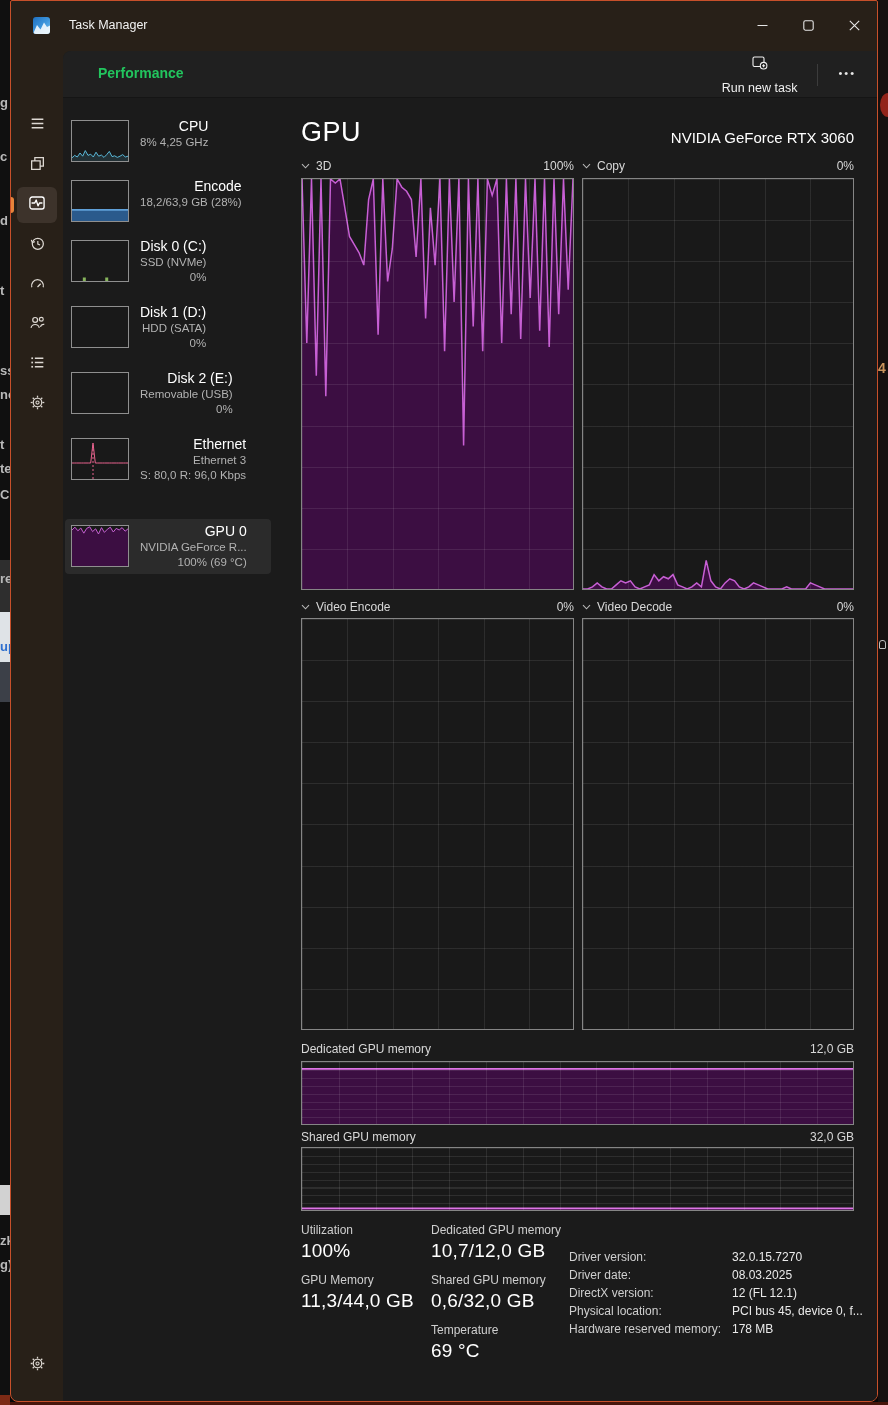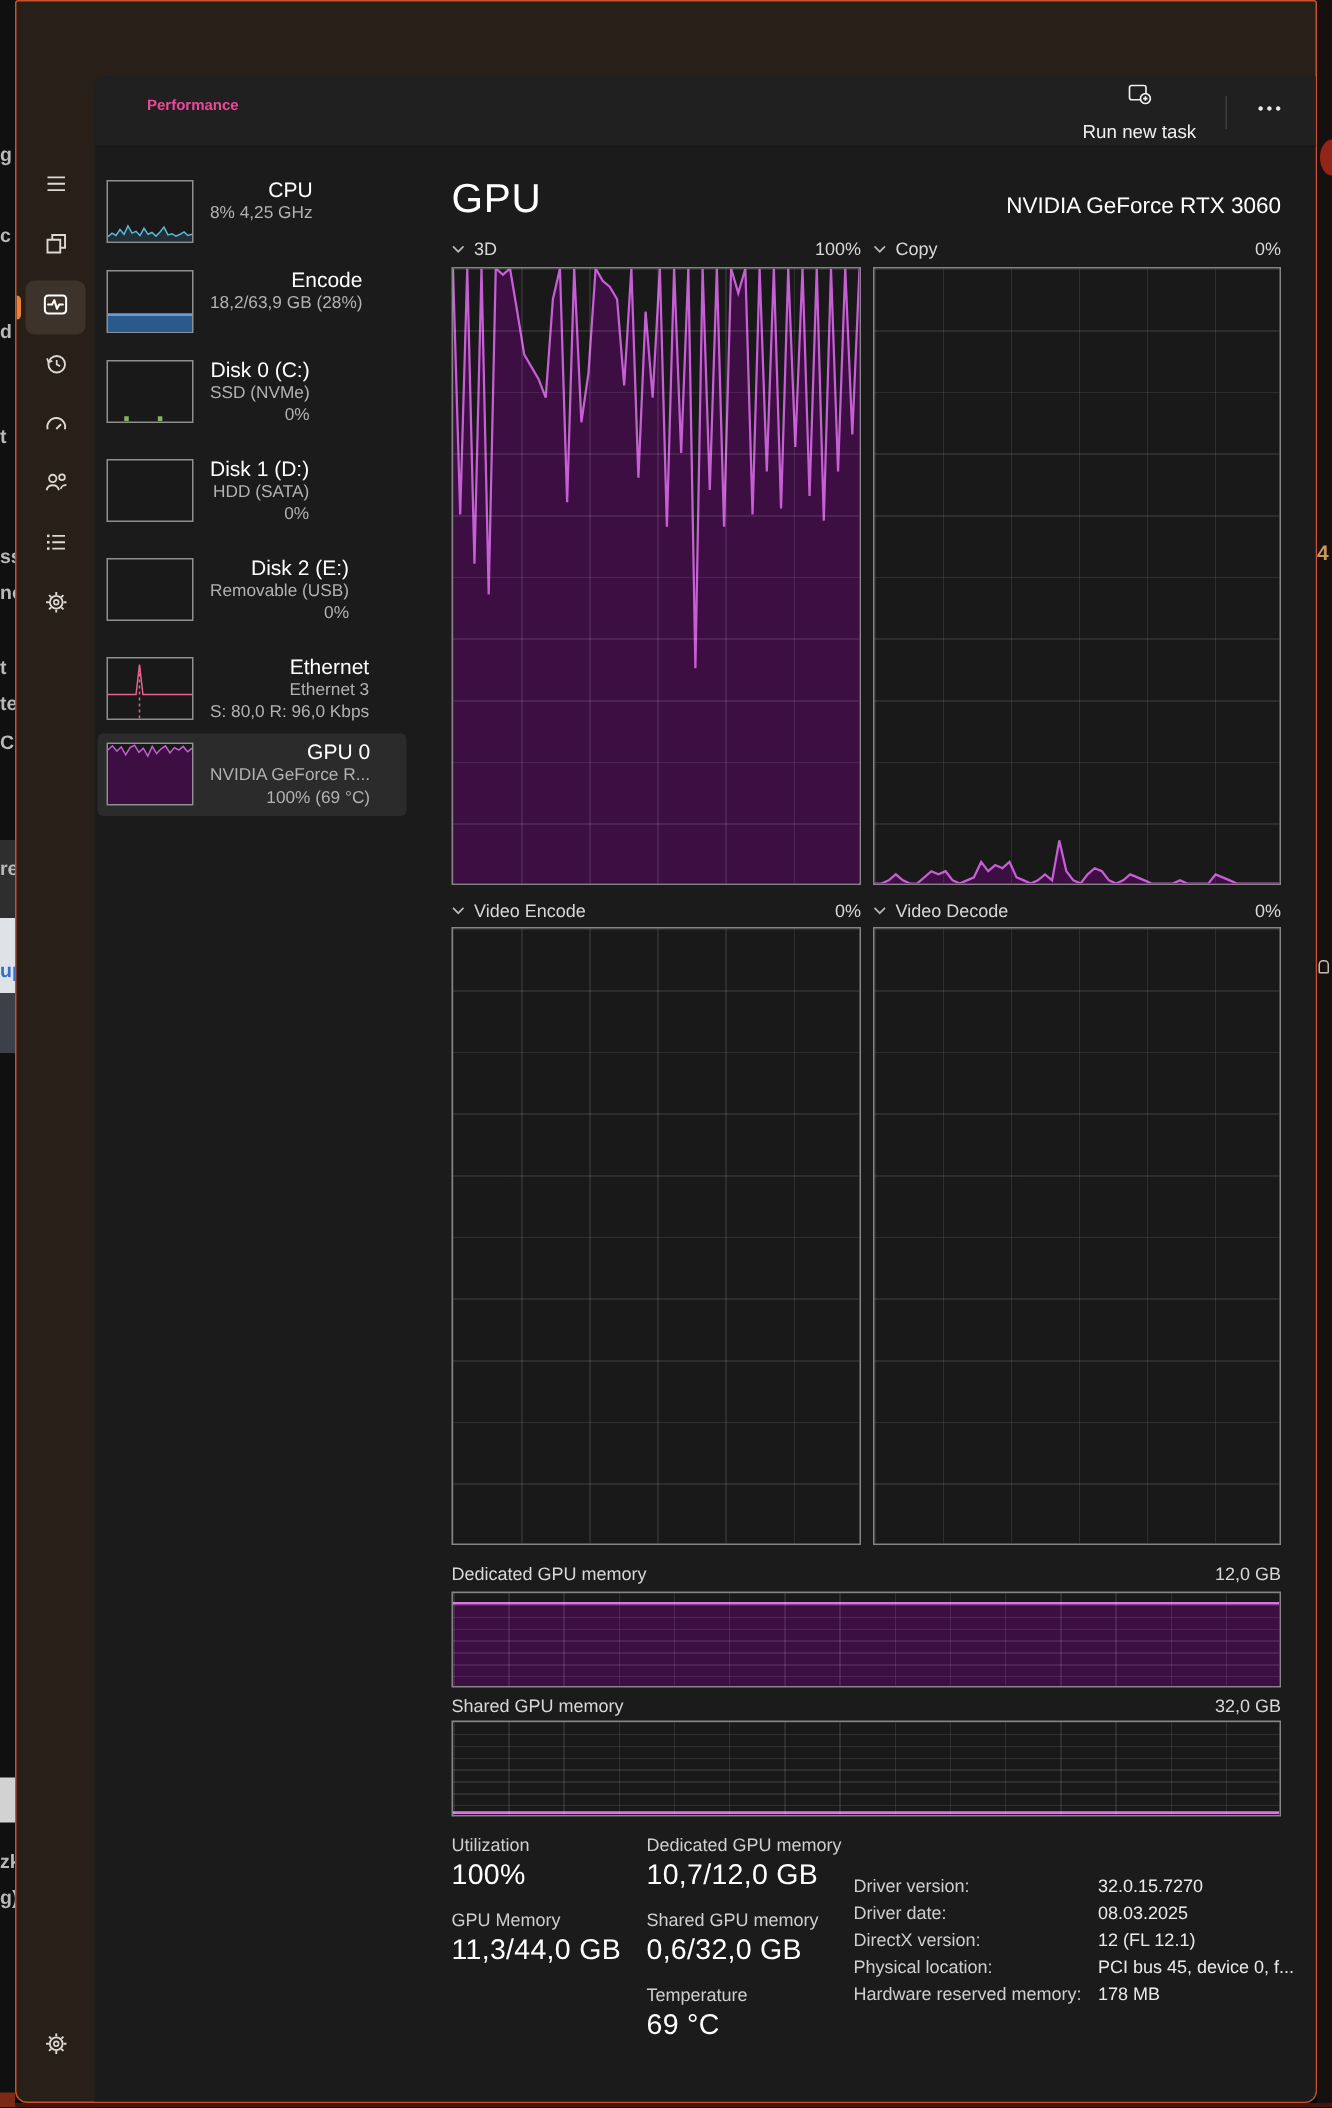--- a/index.html
+++ b/index.html
@@ -41,21 +41,21 @@
   .sb-btn { position:absolute; left:6px; width:40px; height:36px; border-radius:6px;
             display:flex; align-items:center; justify-content:center; color:#ddd8d2; }
   .sb-btn.selected { background:#3d332b; color:#ffffff; }
   .sb-accent { position:absolute; left:0; width:3px; height:16px; border-radius:0 3px 3px 0; }
 
   
   .panel { position:absolute; left:52px; top:50px; width:815px; height:1352px;
            background:#1b1b1b; border-radius:8px 0 0 0; }
   .panel-header { position:absolute; left:0; top:0; width:100%; height:47px; background:#202020;
                   border-radius:8px 0 0 0; border-bottom:1px solid #151515; }
-  .ph-title { position:absolute; left:35px; top:14px; font-size:10px; font-weight:bold; color:#ec4899; }
+  .ph-title { position:absolute; left:35px; top:14px; font-size:14px; font-weight:bold; color:#22c55e; }
   .ph-actions { position:absolute; right:12px; top:0; height:47px; display:flex; align-items:center; gap:10px; }
   .run-task { display:flex; align-items:center; gap:8px; color:#f0f0f0; font-size:12.5px; padding:6px 10px; border-radius:4px;flex-direction:column; }
   .ph-divider { width:1px; height:22px; background:#3c3c3c; }
   .more-btn { color:#e8e8e8; font-size:11px; letter-spacing:2px; padding:6px 10px 10px 10px; }
 
   
   .pitem { position:absolute; left:2px; width:206px; display:flex; gap:11px; padding:4px 6px; border-radius:4px;text-align:right; }
   .pitem.selected { background:#2b2b2b; }
   .thumb { position:relative; width:58px; height:42px; margin-top:2px; flex:none;
            background:#191919; border:1px solid #8f8f8f; overflow:hidden; }
@@ -117,20 +117,45 @@
   <div class="backdrop-right">
     <div class="blob"></div>
     <div class="frag4">4</div>
     <div class="belldot"></div>
   </div>
   <div class="backdrop-bottom"></div>
   <div class="backdrop-bottom-left"></div>
 
   <div class="window">
 
+    <div class="titlebar">
+      <div class="app-icon">
+        <svg width="17" height="13" viewBox="0 0 17 13">
+            <polygon points="0,13 4,4 7.5,8.5 11,1.5 14,6 17,4.5 17,13" fill="rgba(255,255,255,0.85)"></polygon>
+          </svg>
+      </div>
+      <div class="tb-title">Task Manager</div>
+      <div class="win-controls">
+        <div class="wc-btn">
+          <svg width="11" height="11" viewBox="0 0 11 11">
+              <line x1="0.5" y1="5.5" x2="10.5" y2="5.5" stroke="#e6e6e6" stroke-width="1.1"></line>
+            </svg>
+        </div>
+        <div class="wc-btn">
+          <svg width="11" height="11" viewBox="0 0 11 11">
+              <rect x="0.8" y="0.8" width="9.4" height="9.4" rx="1.6" fill="none" stroke="#e6e6e6" stroke-width="1.1"></rect>
+            </svg>
+        </div>
+        <div class="wc-btn">
+          <svg width="11" height="11" viewBox="0 0 11 11">
+              <path d="M0.8,0.8 L10.2,10.2 M10.2,0.8 L0.8,10.2" stroke="#e6e6e6" stroke-width="1.1"></path>
+            </svg>
+        </div>
+      </div>
+    </div>
 
     <div class="sidebar">
       <div class="sb-btn" style="top:58px">
         <span><svg width="17" height="17" viewBox="0 0 16 16">
               <path d="M2.5,4 H13.5 M2.5,8 H13.5 M2.5,12 H13.5" stroke="currentColor" stroke-width="1.2" fill="none"></path>
             </svg></span>
       </div>
       <div class="sb-btn" style="top:98px">
         <span><svg width="17" height="17" viewBox="0 0 16 16">
               <path d="M2.5,5.5 H10.5 V13.5 H2.5 Z M5.5,5.5 V2.5 H13.5 V10.5 H10.5" stroke="currentColor" stroke-width="1.2" fill="none"></path>
@@ -282,21 +307,21 @@
               <polyline points="0.0,24.0 2.3,24.0 4.7,24.0 7.0,24.0 9.3,24.0 11.7,24.0 14.0,24.0 16.3,24.0 18.7,24.0 21.0,4.0 23.3,24.0 25.7,24.0 28.0,24.0 30.3,24.0 32.7,24.0 35.0,24.0 37.3,24.0 39.7,24.0 42.0,24.0 44.3,24.0 46.7,24.0 49.0,24.0 51.3,24.0 53.7,24.0 56.0,24.0" fill="none" stroke="#e8638e" stroke-width="1"></polyline>
               <line x1="21" y1="40" x2="21" y2="4.799999999999997" stroke="#e8638e" stroke-width="1" stroke-dasharray="2,2"></line>
             </svg>
           </div>
         <div>
             <div class="ptitle">Ethernet</div>
              <div class="psub">Ethernet 3</div>
              <div class="psub">S: 80,0 R: 96,0 Kbps</div>
           </div>
       </div>
-      <div class="pitem selected" style="top:438px">
+      <div class="pitem selected" style="top:468px">
         <div class="thumb">
             <svg viewBox="0 0 56 40" preserveAspectRatio="none" style="position: absolute; inset: 0px; width: 100%; height: 100%;">
               <polygon points="0,40 0.0,4.0 2.9,1.2 5.9,4.8 8.8,2.0 11.8,7.2 14.7,2.4 17.7,0.8 20.6,5.6 23.6,2.8 26.5,8.0 29.5,1.6 32.4,6.4 35.4,3.2 38.3,1.2 41.3,6.0 44.2,2.4 47.2,4.0 50.1,1.6 53.1,5.2 56.0,2.8 56,40" fill="#3c0e42"></polygon>
               <polyline points="0.0,4.0 2.9,1.2 5.9,4.8 8.8,2.0 11.8,7.2 14.7,2.4 17.7,0.8 20.6,5.6 23.6,2.8 26.5,8.0 29.5,1.6 32.4,6.4 35.4,3.2 38.3,1.2 41.3,6.0 44.2,2.4 47.2,4.0 50.1,1.6 53.1,5.2 56.0,2.8" fill="none" stroke="#c75fd4" stroke-width="1"></polyline>
             </svg>
           </div>
         <div>
             <div class="ptitle">GPU 0</div>
              <div class="psub">NVIDIA GeForce R...</div>
              <div class="psub">100% (69 °C)</div>

